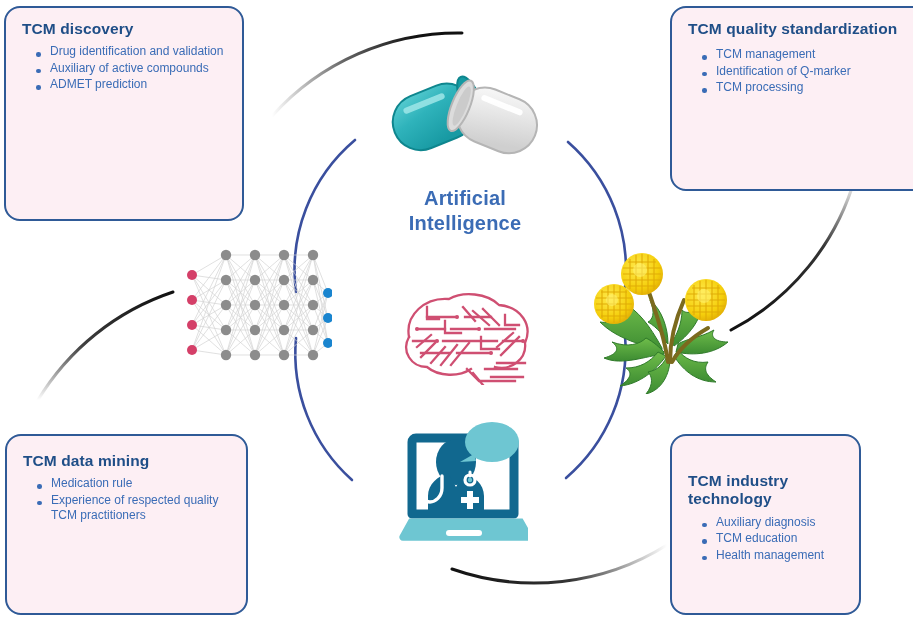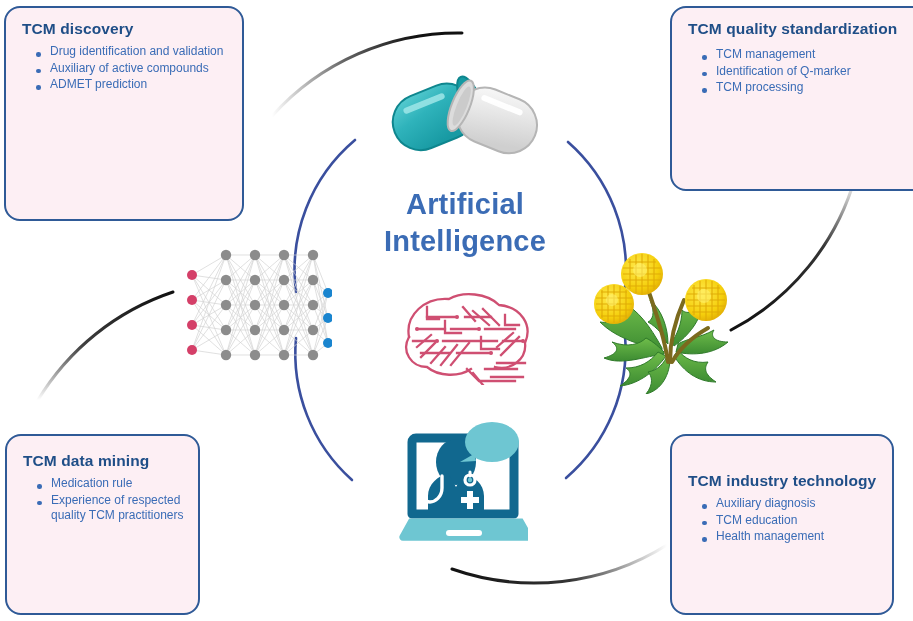--- a/index.html
+++ b/index.html
@@ -44,33 +44,33 @@
   .box li:before{
     content:"";
     position:absolute;
     left:0;top:8px;
     width:4.5px;height:4.5px;border-radius:50%;
     background:#3a6cb6;
   }
 
   #box-tl{left:4px;  top:6px;   width:240px; height:215px;}
   #box-tr{left:670px;top:6px;   width:269px; height:185px;}
-  #box-bl{left:5px;  top:434px; width:195px; height:181px;}
-  #box-br{left:670px;top:434px; width:224px; height:181px;}
+  #box-bl{left:5px;  top:434px; width:243px; height:181px;}
+  #box-br{left:670px;top:434px; width:191px; height:181px;}
 
   #box-tr .box-title{margin-bottom:9px;}
   #box-br{padding-top:34px;}
   #box-bl{padding-top:14px;}
 
   
   #ai-title{
     position:absolute;
     left:356px;top:186px;width:218px;
     text-align:center;
-    font-size:29px;
+    font-size:20px;
     font-weight:bold;
     color:#3b6cb5;
     line-height:1.27;
     letter-spacing:.2px;
   }
 
   .svg-layer{position:absolute;left:0;top:0;width:913px;height:621px;}
   .icon{position:absolute;}
 </style>
 </head>

